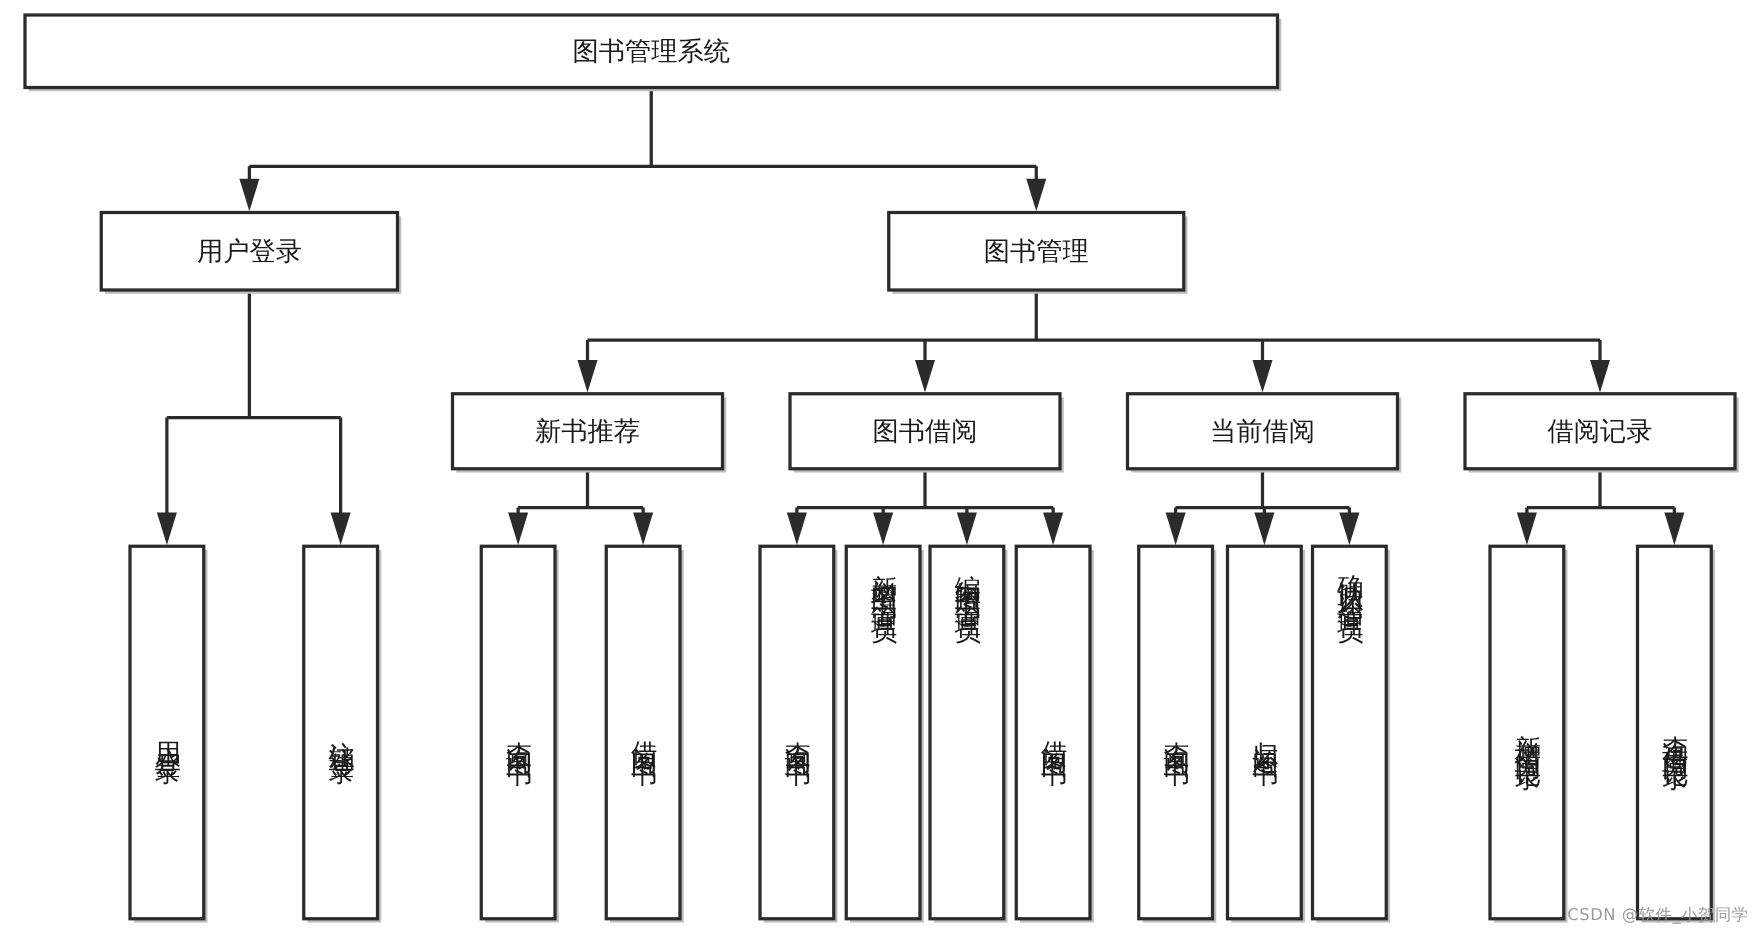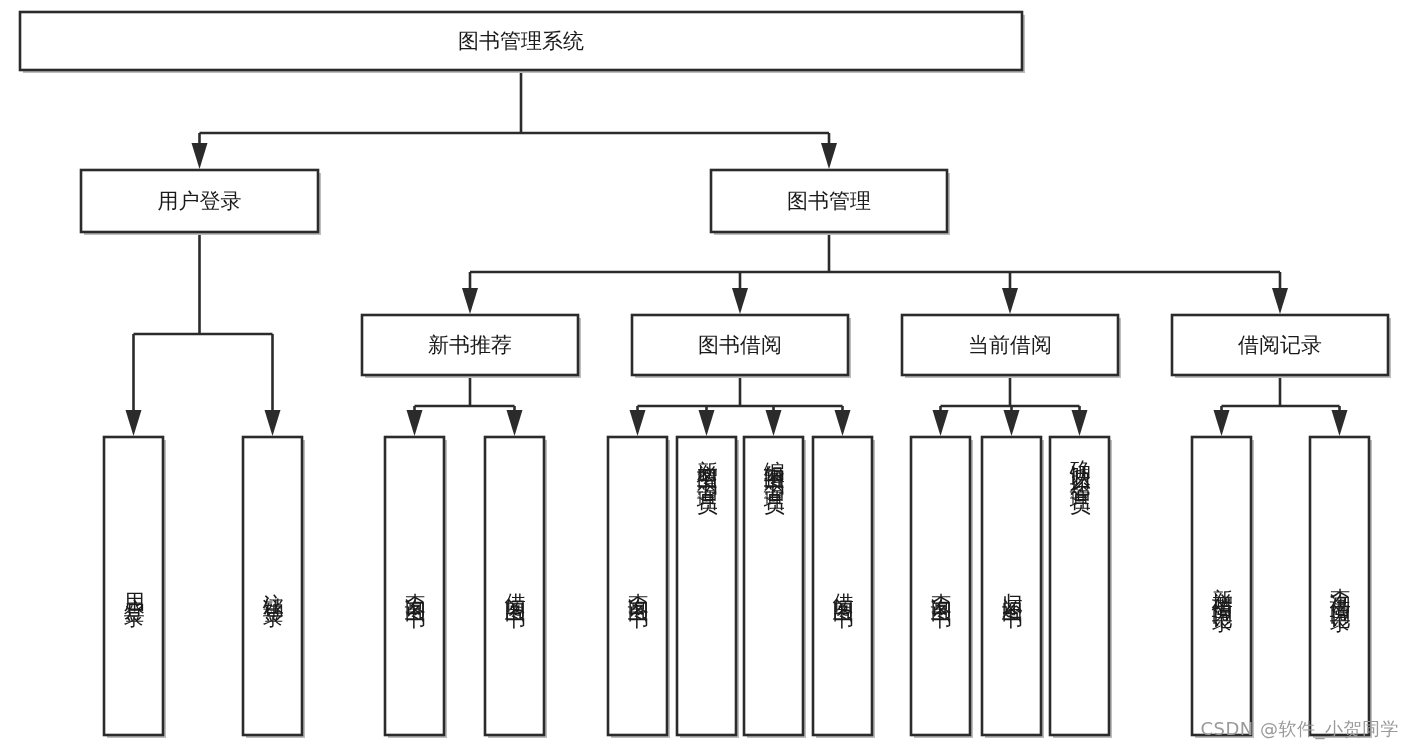--- a/index.html
+++ b/index.html
@@ -71,21 +71,21 @@
     letter-spacing: 5px;
     color: #1a1a1a;
     white-space: nowrap;
     text-align: center;
   }
   #watermark {
     position: absolute;
     right: 6px;
     bottom: 6px;
     font-family: "DejaVu Sans", "Liberation Sans", sans-serif;
-    font-size: 18px;
+    font-size: 13px;
     color: #9a9a9a;
     letter-spacing: 0.5px;
     white-space: nowrap;
   }
 </style>
 </head>
 <body>
 
 <div id="diagram-root">
   <svg id="tree-svg" viewBox="0 0 1405 747" preserveAspectRatio="none" xmlns="http://www.w3.org/2000/svg">

